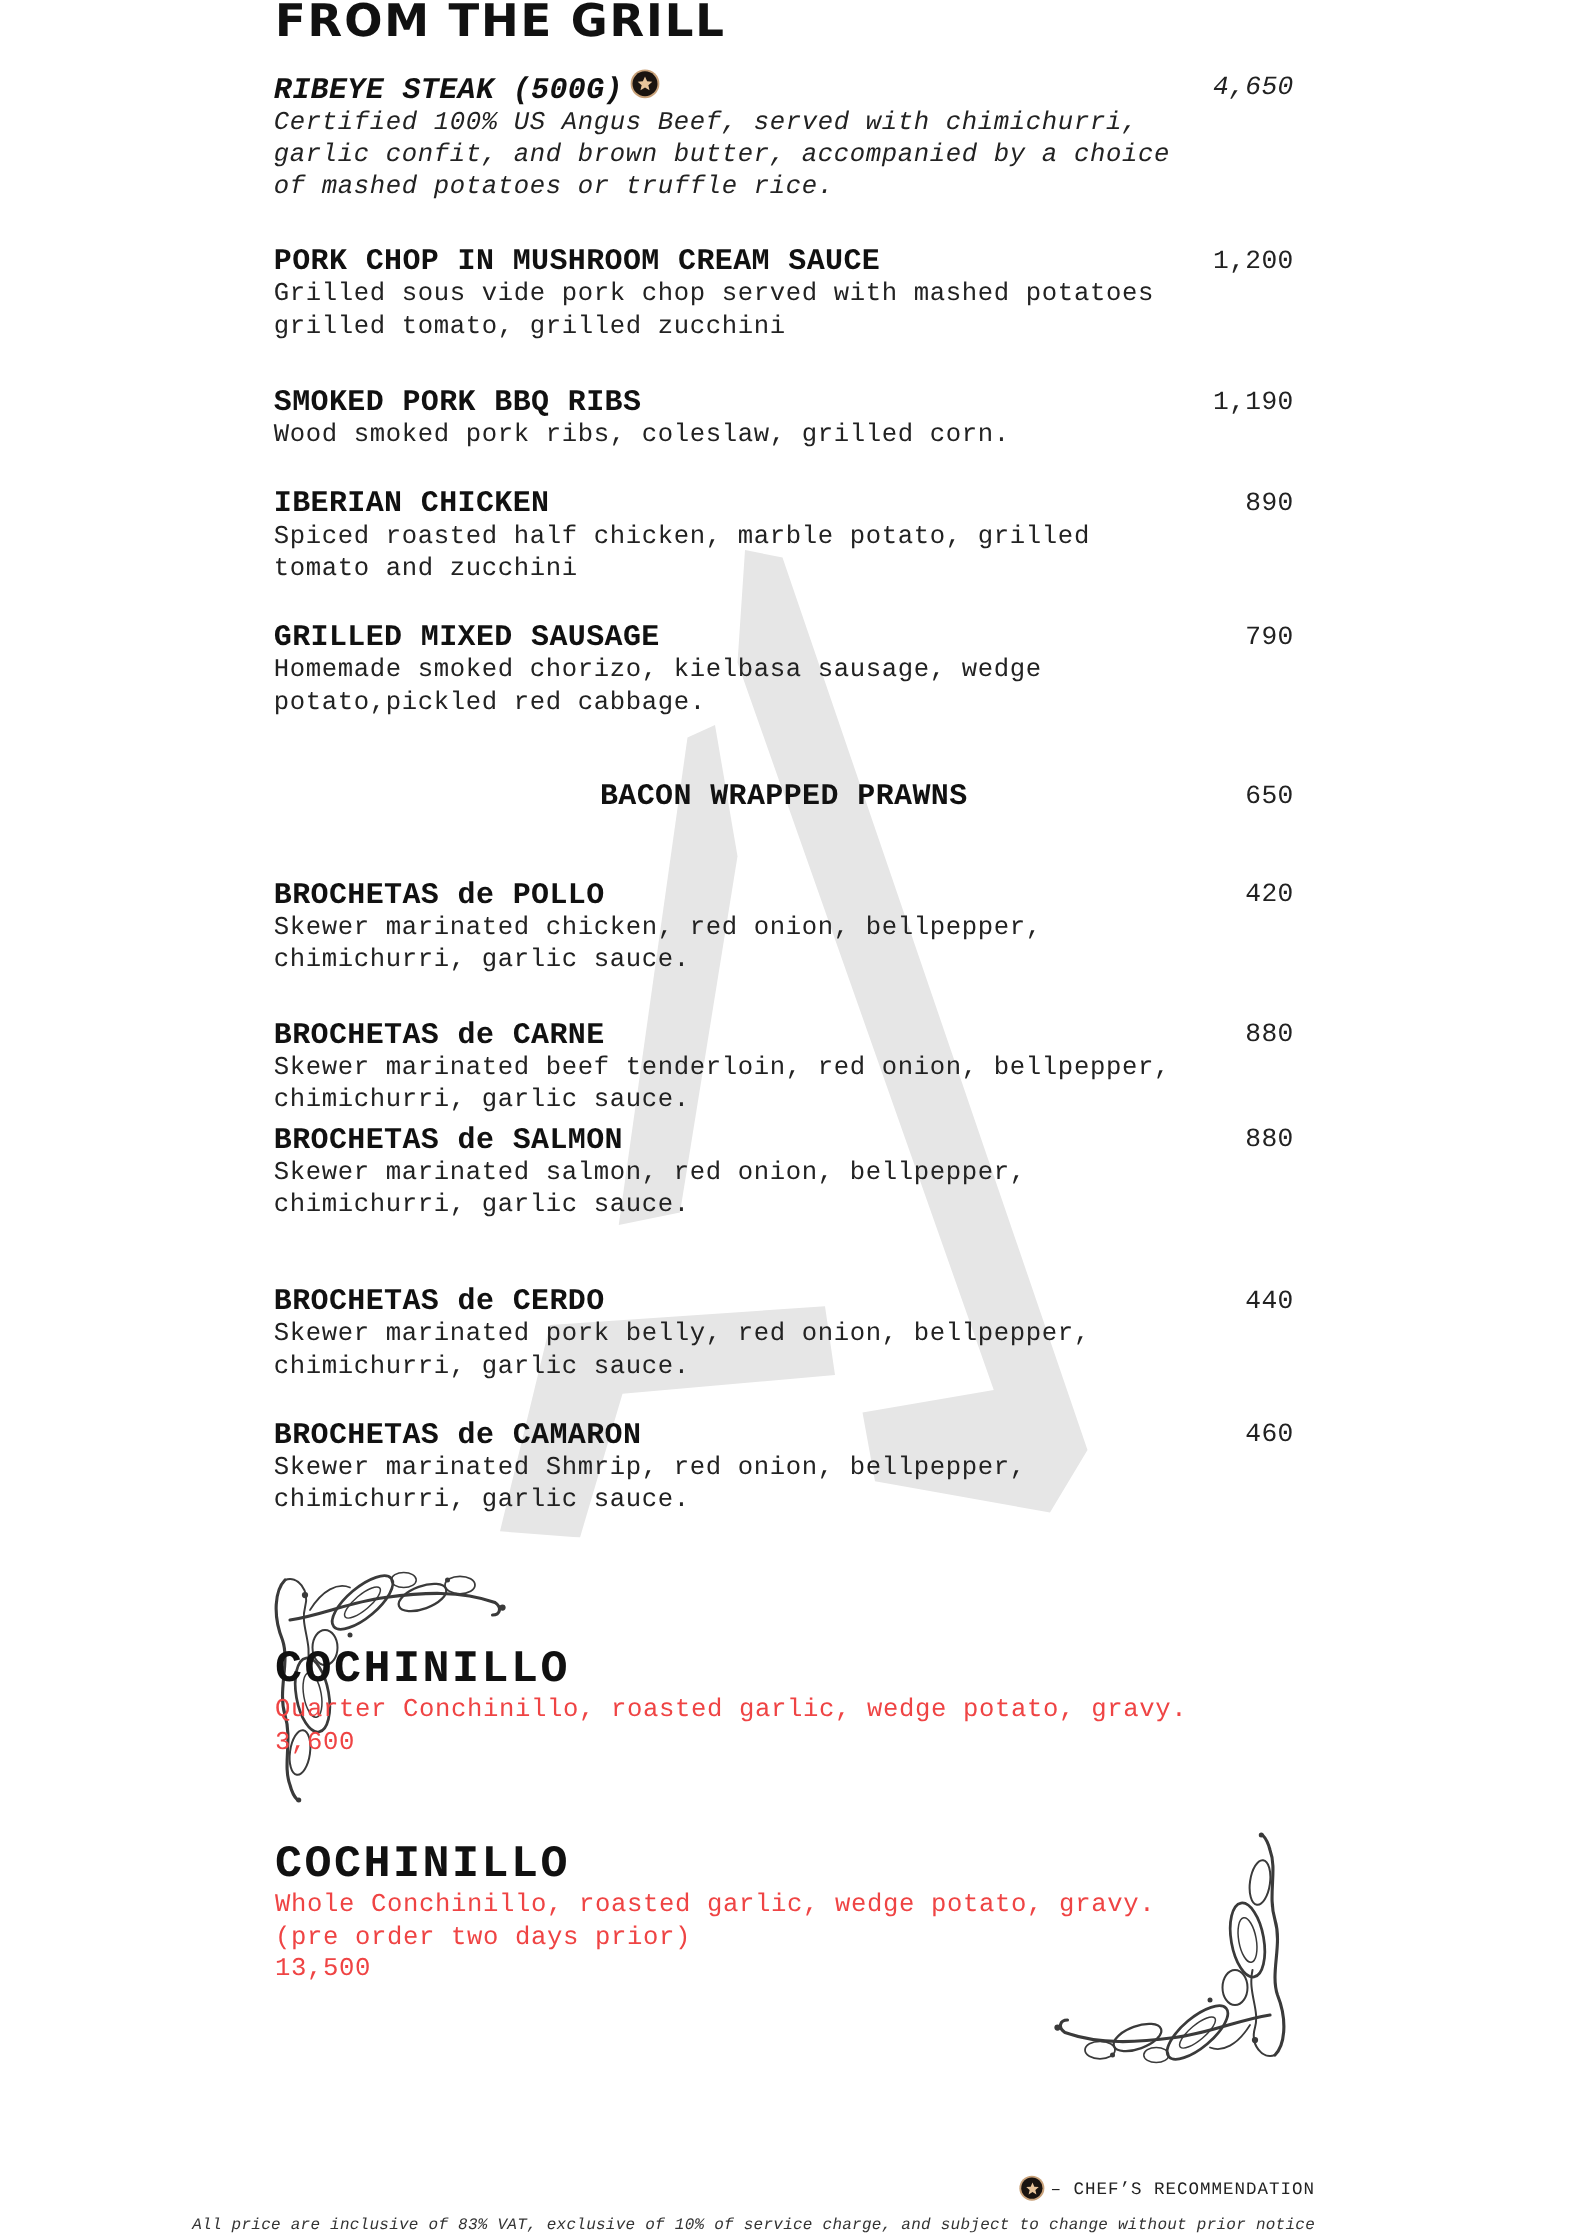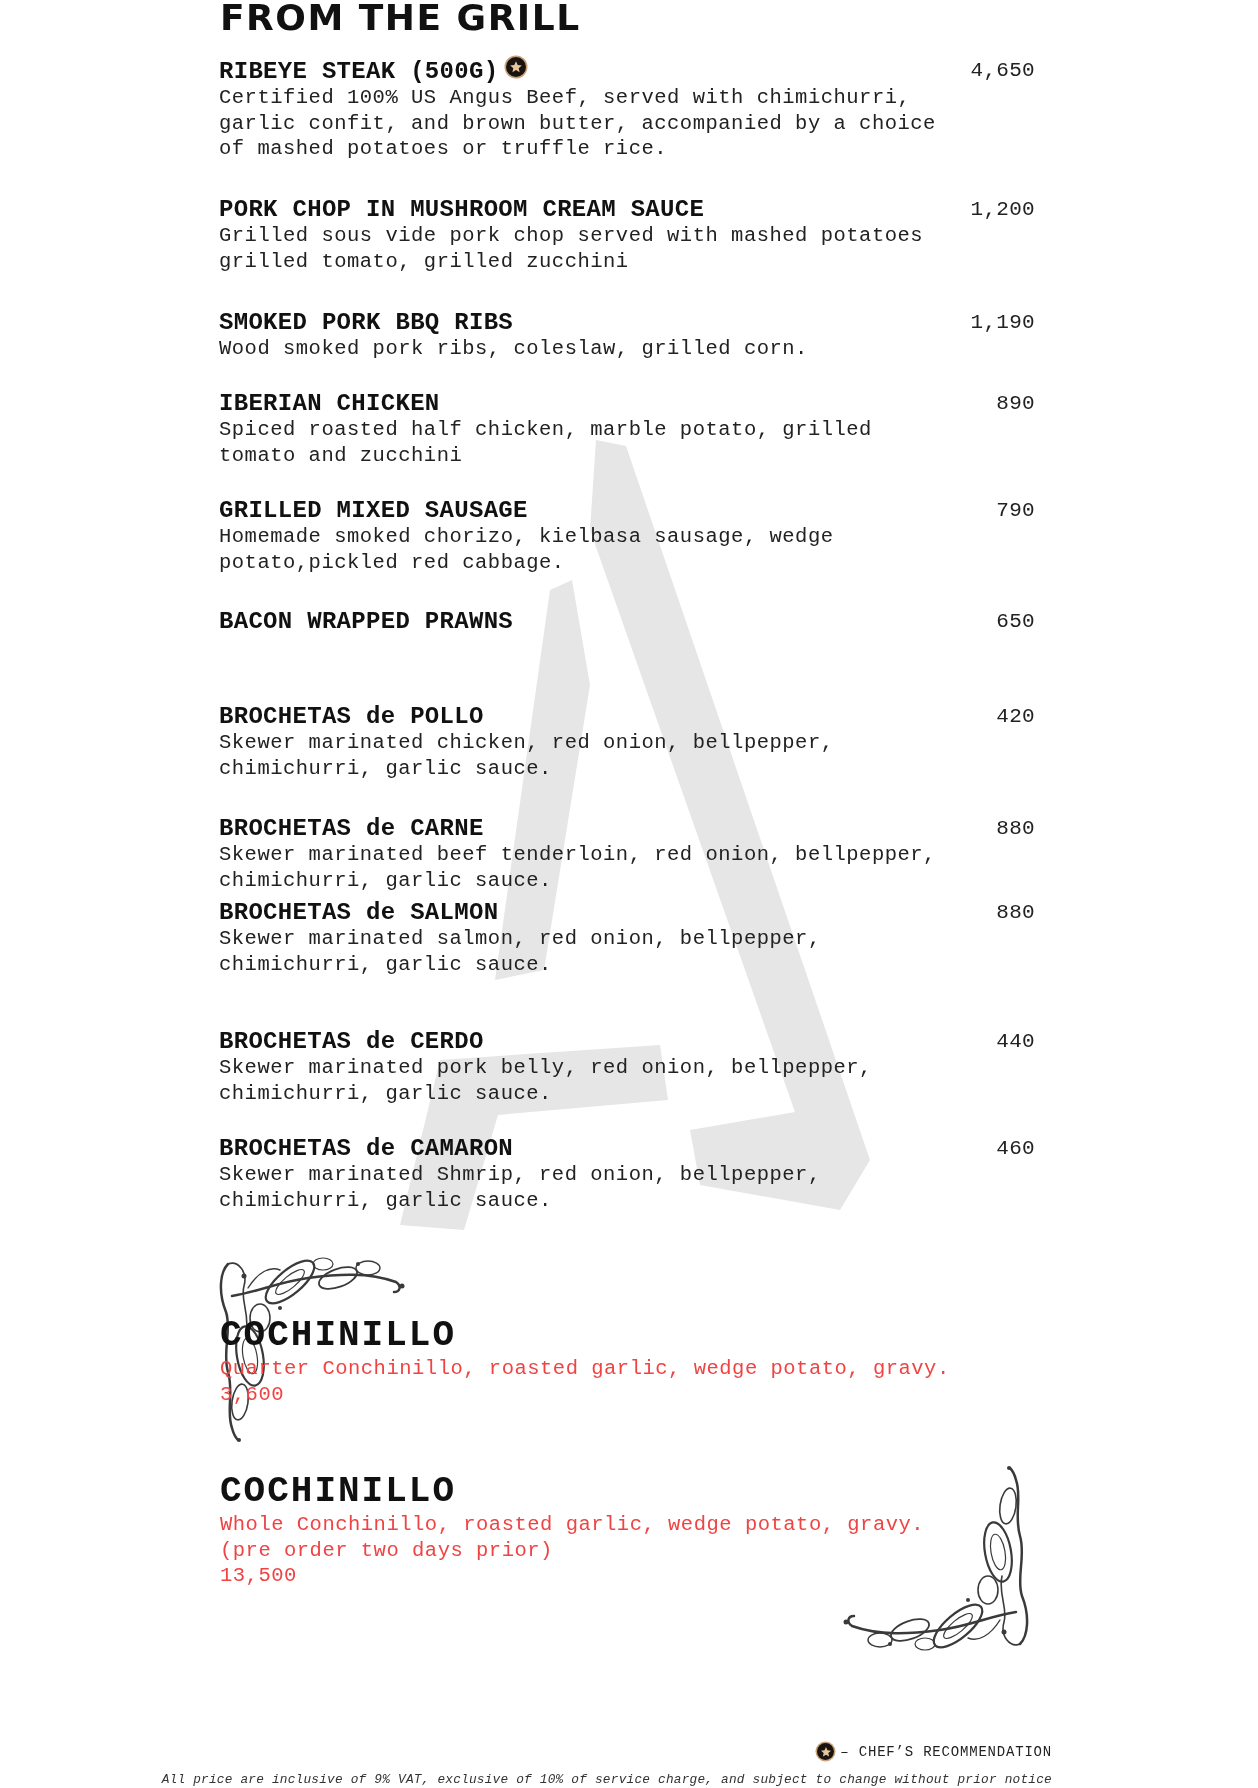--- a/index.html
+++ b/index.html
@@ -72,21 +72,21 @@
 <div class="page">
 
   <svg class="watermark" viewBox="0 0 480 790">
     <path d="M196 0 L226 6 L470 720 L440 770 L300 745 L290 690 L395 672 L190 90 Z" fill="#e6e6e6"></path>
     <path d="M150 150 L172 140 L190 245 L144 530 L95 540 Z" fill="#e6e6e6"></path>
     <path d="M40 620 L260 605 L268 660 L98 675 L64 790 L0 785 Z" fill="#e6e6e6"></path>
   </svg>
 
   <div class="section-title">FROM THE GRILL</div>
 
-  <div class="item" style="top:57px;">
+  <div class="item" style="top:57px;font-style:italic;">
     <div class="item-name">
       <span>RIBEYE STEAK (500G)</span><span class="star-badge"><svg viewBox="0 0 24 24">
             <path d="M12 2 L14.9 8.6 L22 9.3 L16.6 14 L18.2 21 L12 17.3 L5.8 21 L7.4 14 L2 9.3 L9.1 8.6 Z" fill="#e8c49a"></path>
           </svg></span>
     </div>
     <div class="item-price">4,650</div>
     <div class="item-desc">Certified 100% US Angus Beef, served with chimichurri,
 garlic confit, and brown butter, accompanied by a choice
 of mashed potatoes or truffle rice.</div>
   </div>
@@ -111,21 +111,21 @@
 tomato and zucchini</div>
   </div>
 
   <div class="item" style="top:497px;">
     <div class="item-name">GRILLED MIXED SAUSAGE</div>
     <div class="item-price">790</div>
     <div class="item-desc">Homemade smoked chorizo, kielbasa sausage, wedge
 potato,pickled red cabbage.</div>
   </div>
 
-  <div class="item" style="top:608px;">
+  <div class="item" style="top:624px;text-align:center;">
     <div class="item-name">BACON WRAPPED PRAWNS</div>
     <div class="item-price">650</div>
   </div>
 
   <div class="item" style="top:703px;">
     <div class="item-name">BROCHETAS de POLLO</div>
     <div class="item-price">420</div>
     <div class="item-desc">Skewer marinated chicken, red onion, bellpepper,
 chimichurri, garlic sauce.</div>
   </div>
@@ -220,15 +220,15 @@
         <circle cx="140" cy="12" r="2"></circle>
     </g>
   </svg>
 
   <div class="legend">
     <span class="star-badge"><svg viewBox="0 0 24 24">
           <path d="M12 2 L14.9 8.6 L22 9.3 L16.6 14 L18.2 21 L12 17.3 L5.8 21 L7.4 14 L2 9.3 L9.1 8.6 Z" fill="#e8c49a"></path>
         </svg></span><span>– CHEF’S RECOMMENDATION</span>
   </div>
 
-  <div class="disclaimer">All price are inclusive of 9% VAT, exclusive of 10% of service charge, and subject to change without prior notice</div>
+  <div class="disclaimer">All price are inclusive of 83% VAT, exclusive of 10% of service charge, and subject to change without prior notice</div>
 
 </div>
 
 </body></html>

